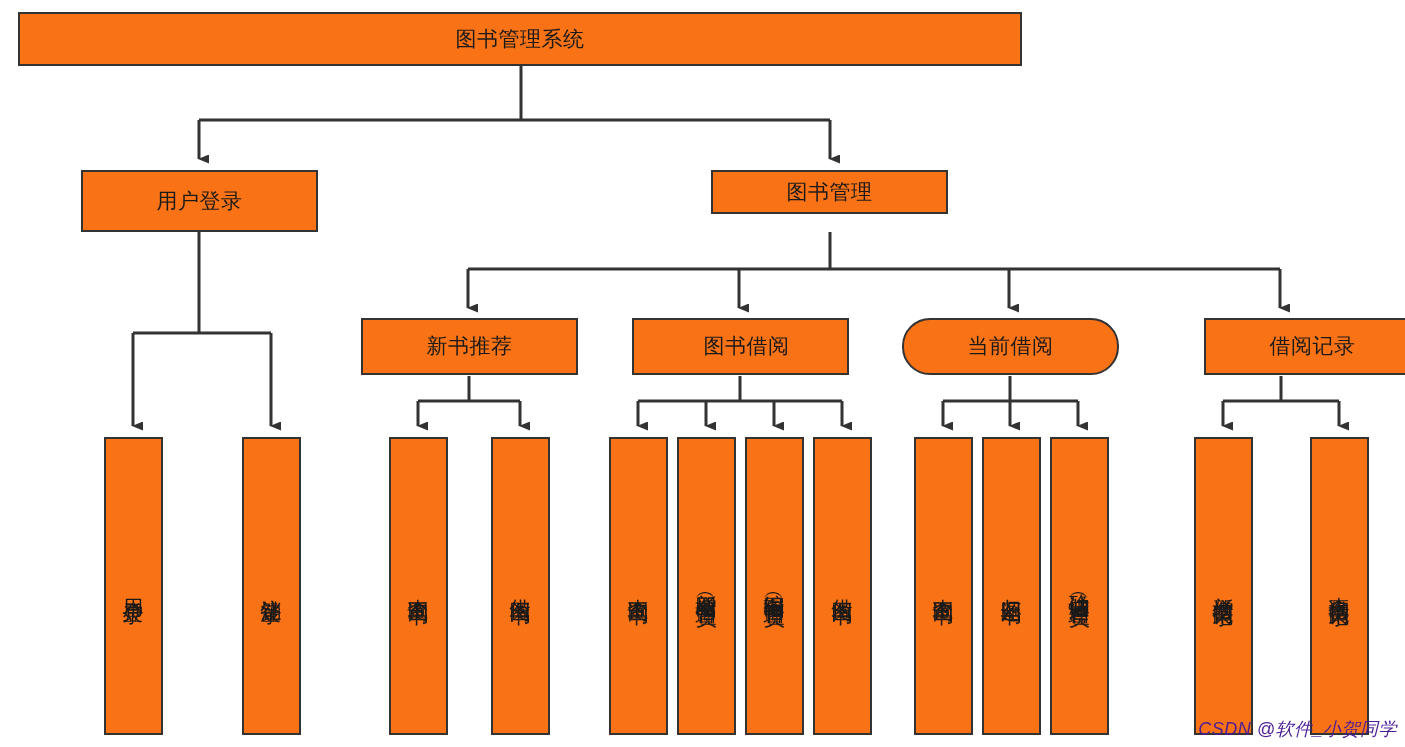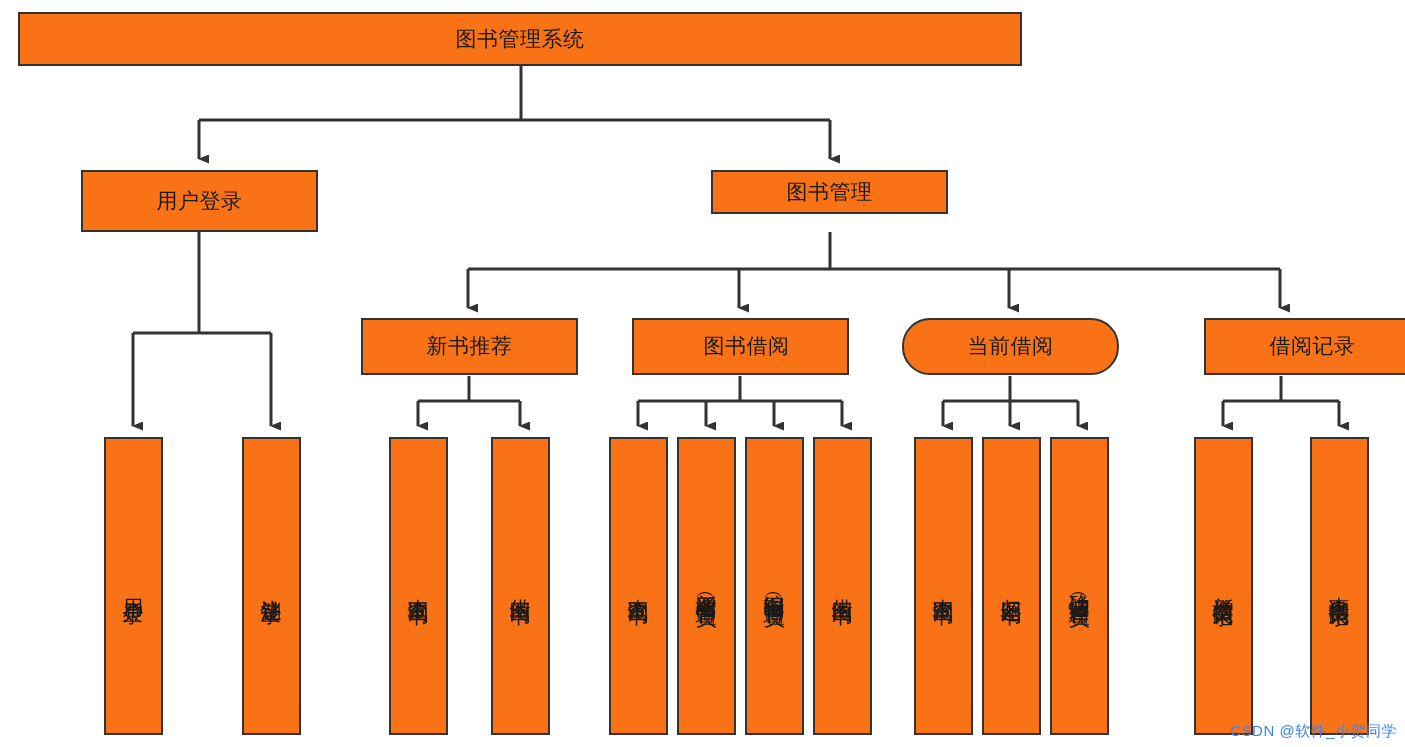--- a/index.html
+++ b/index.html
@@ -48,25 +48,26 @@
     writing-mode: vertical-rl;
     text-orientation: upright;
     font-size: 21px;
     letter-spacing: 2px;
     line-height: 1;
   }
   .watermark {
     position: absolute;
     right: 8px;
     bottom: 6px;
-    font-size: 15px;
-    color: #3b82f6;
+    font-size: 18px;
+    color: #4c1d95;
     letter-spacing: 0.5px;
     white-space: nowrap;
     pointer-events: none;
+    font-style: italic;
   }
 </style>
 </head>
 <body>
 
 <div id="diagram-root">
 
   <svg class="edges" viewBox="0 0 1405 747">
     <defs>
       <marker id="arrowhead" markerWidth="9" markerHeight="11" refX="4.5" refY="10" orient="auto" markerUnits="userSpaceOnUse">

